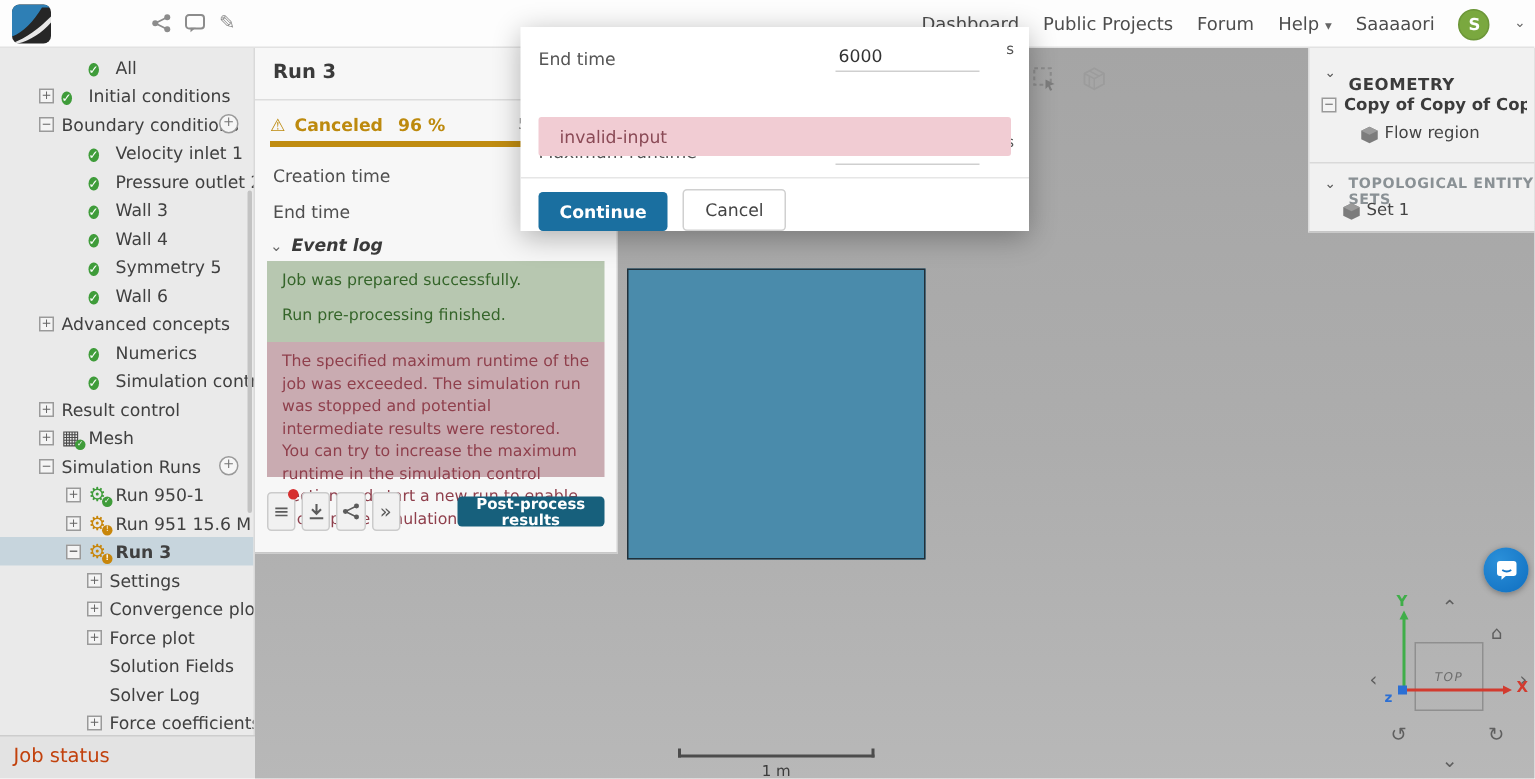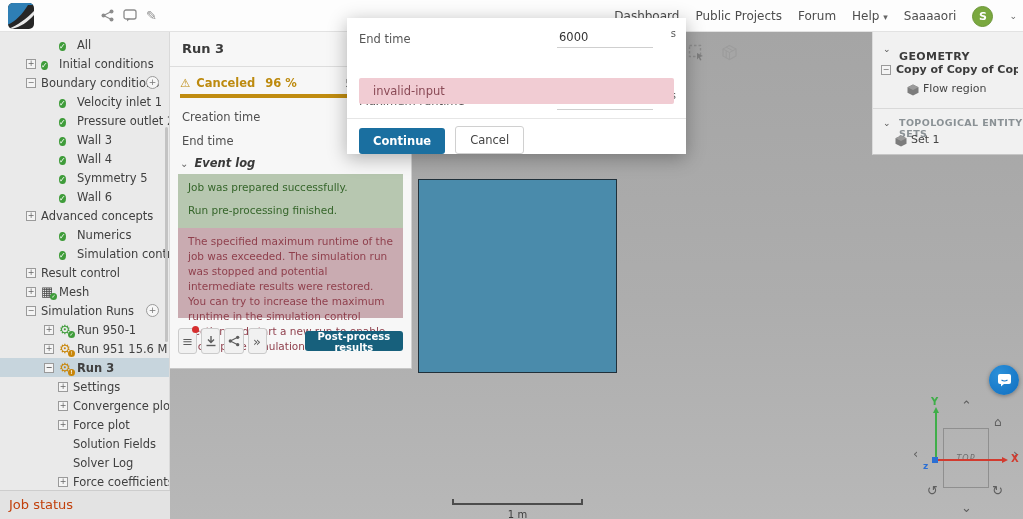--- a/index.html
+++ b/index.html
@@ -11,21 +11,21 @@
     background:linear-gradient(180deg,#a5a5a5 0%,#adadad 55%,#b8b8b8 100%); }
   #flow-box { position:absolute; left:248px; top:147px; width:199px; height:194px;
     background:#4a8bab; border:1px solid #20303a; }
   #scalebar { position:absolute; left:282px; top:467px; width:131px; height:6px;
     border-bottom:2px solid #4c4c4c; border-left:2px solid #4c4c4c; border-right:2px solid #4c4c4c; }
   #scalebar-label { position:absolute; left:282px; top:477px; width:131px; text-align:center;
     font-size:10px; color:#3d3d3d; }
   .vp-tool { position:absolute; top:12px; color:#8f8f8f; }
   
   .navw { position:absolute; color:#5f5f5f; }
-  #top-box { left:773px; top:396px; width:46px; height:60px; border:1px solid #8f8f8f;
+  #top-box { left:773px; top:396px; width:46px; height:46px; border:1px solid #8f8f8f;
     font-size:8px; letter-spacing:1px; color:#6e6e6e; display:flex; align-items:center; justify-content:center;font-style:italic; }
   .arrow-glyph { font-size:13px; }
   #axis-y { left:765px; top:378px; width:2px; height:50px; background:#3fae49; }
   #axis-y:before { content:""; position:absolute; top:-6px; left:-2px;
     border:3px solid transparent; border-bottom:6px solid #3fae49; }
   #axis-x { left:767px; top:427px; width:68px; height:2px; background:#d23b2f; }
   #axis-x:before { content:""; position:absolute; right:-6px; top:-2px;
     border:3px solid transparent; border-left:6px solid #d23b2f; }
   #axis-origin { left:762px; top:425px; width:6px; height:6px; background:#2b6fd4; }
   .axis-label { font-size:10px; font-weight:bold; }

